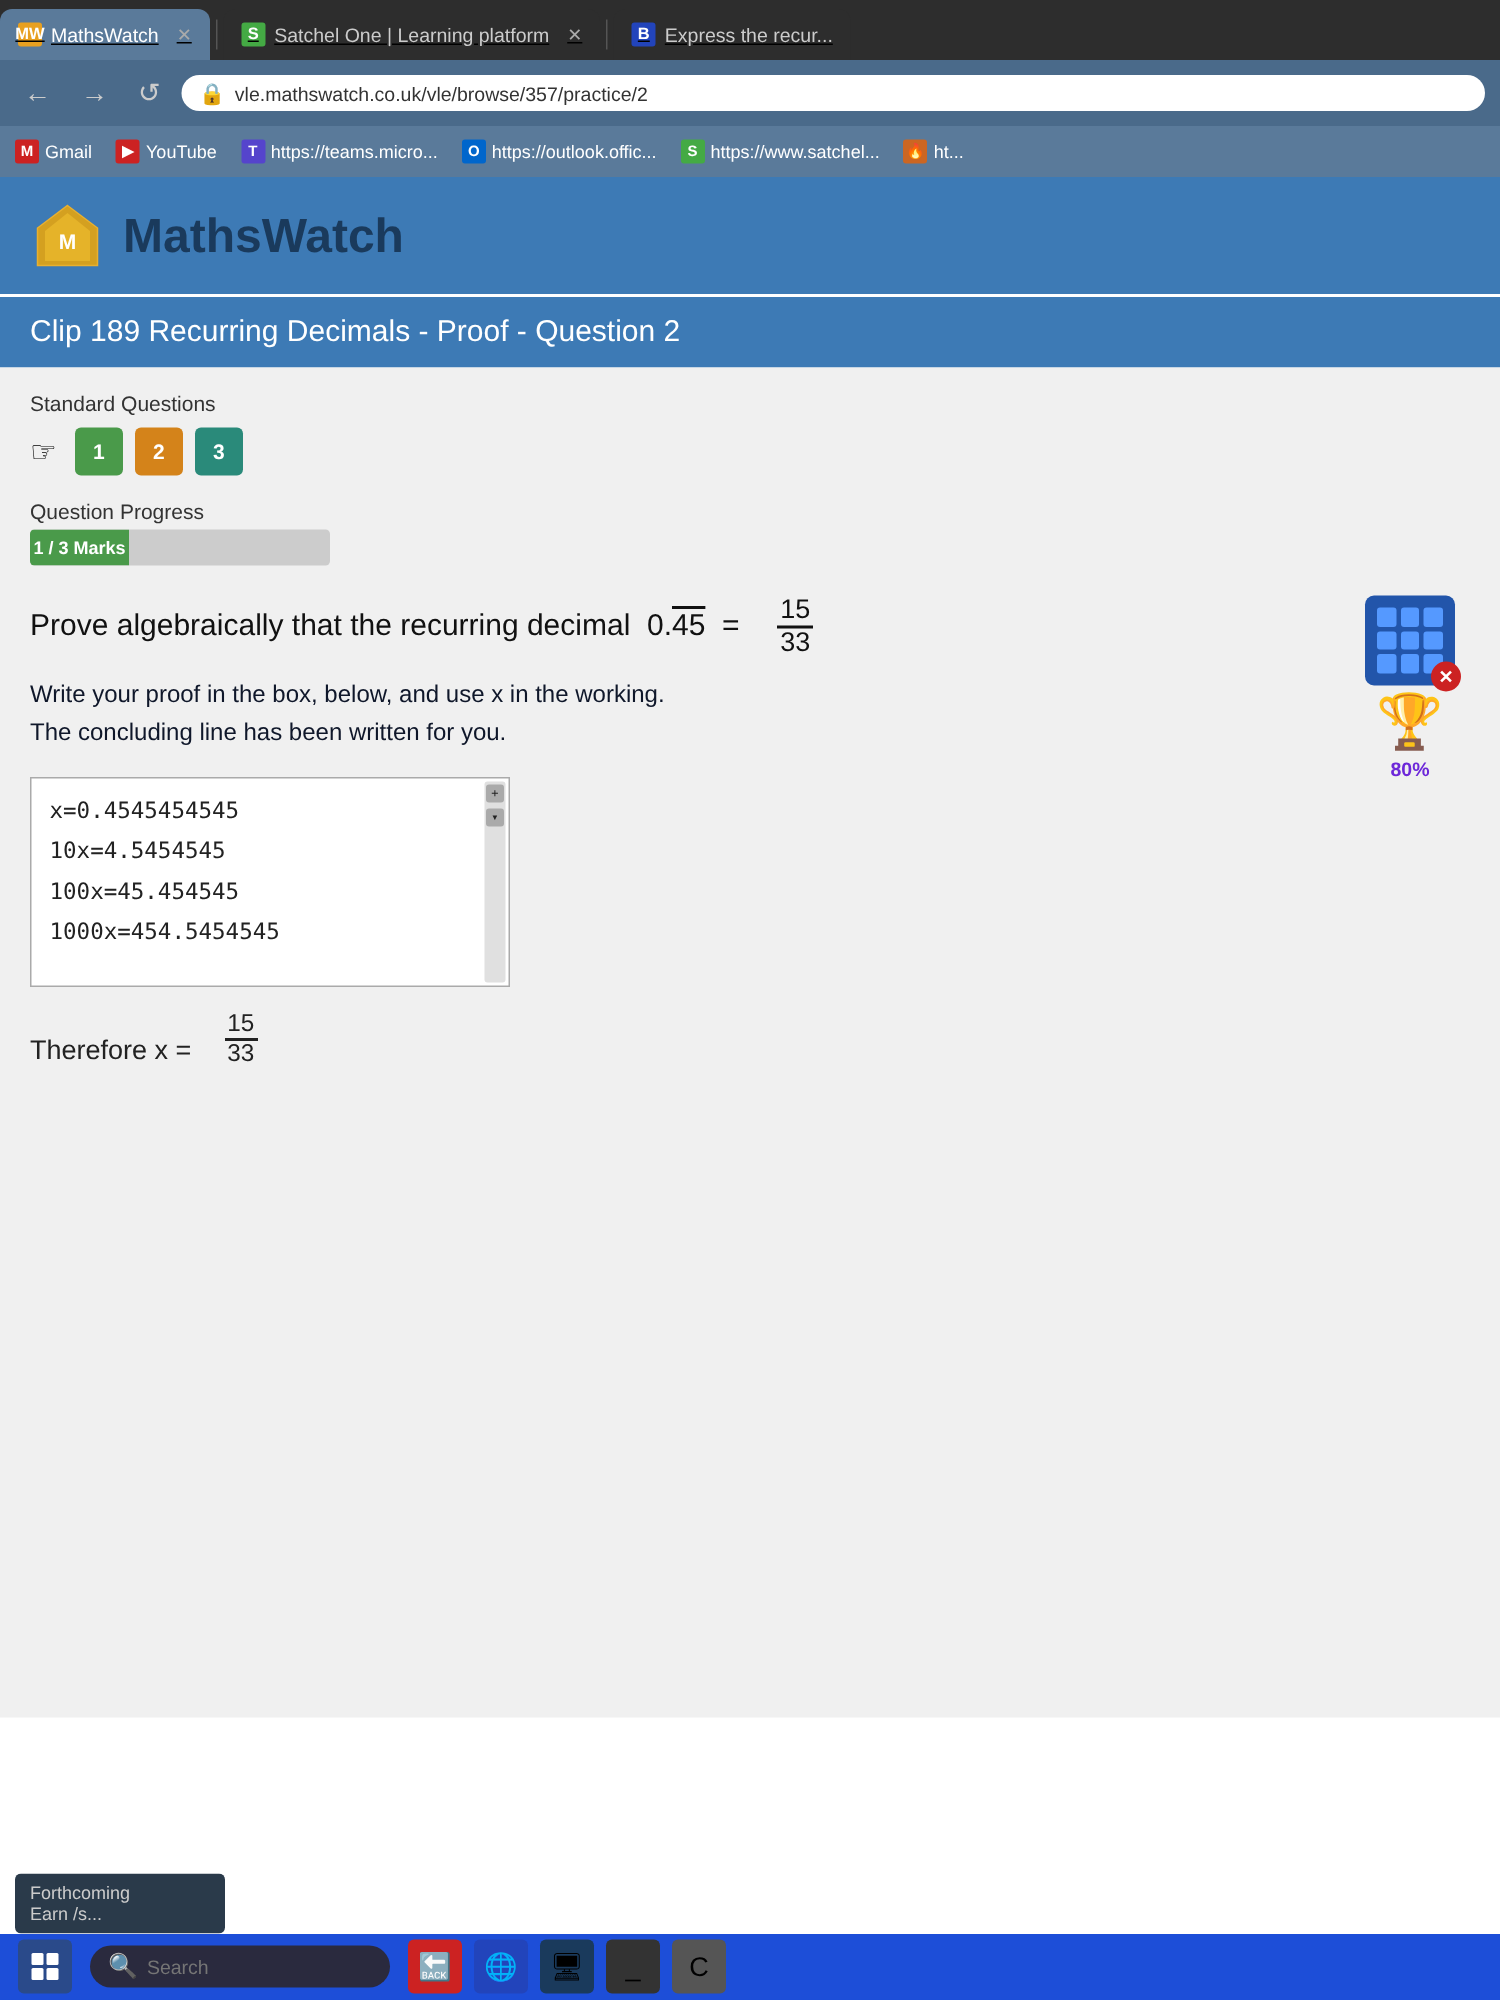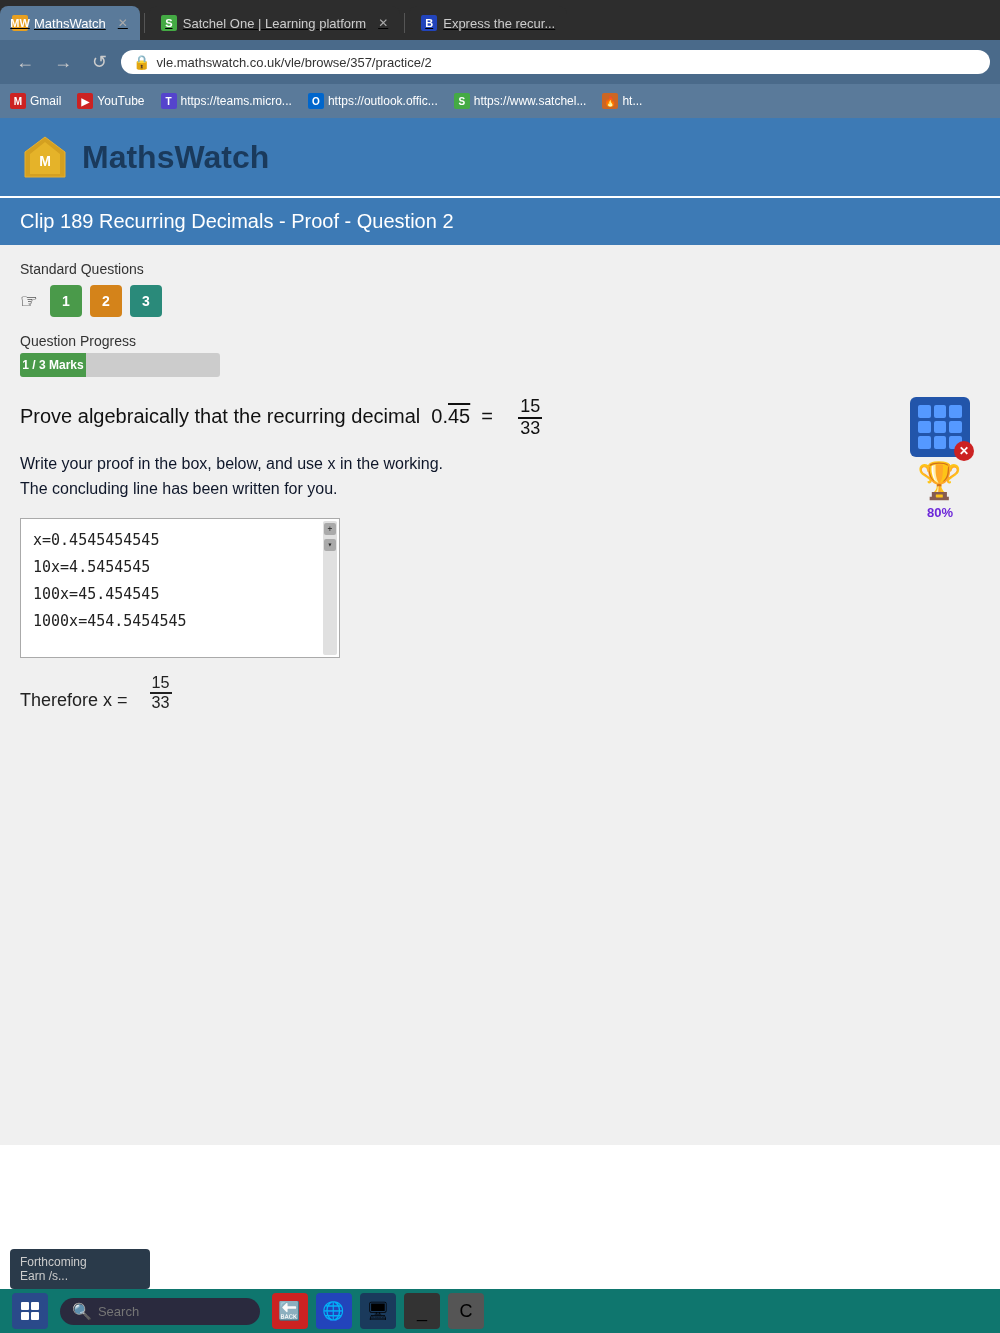--- a/index.html
+++ b/index.html
@@ -398,21 +398,21 @@
       font-weight: bold;
     }
 
     
     .taskbar {
       position: fixed;
       bottom: 0;
       left: 0;
       width: 1000px;
       height: 44px;
-      background: #0f766e;
+      background: #1d4ed8;
       display: flex;
       align-items: center;
       padding: 0 12px;
       gap: 12px;
     }
 
     .taskbar-start {
       width: 36px;
       height: 36px;
       background: #2a4a8a;

